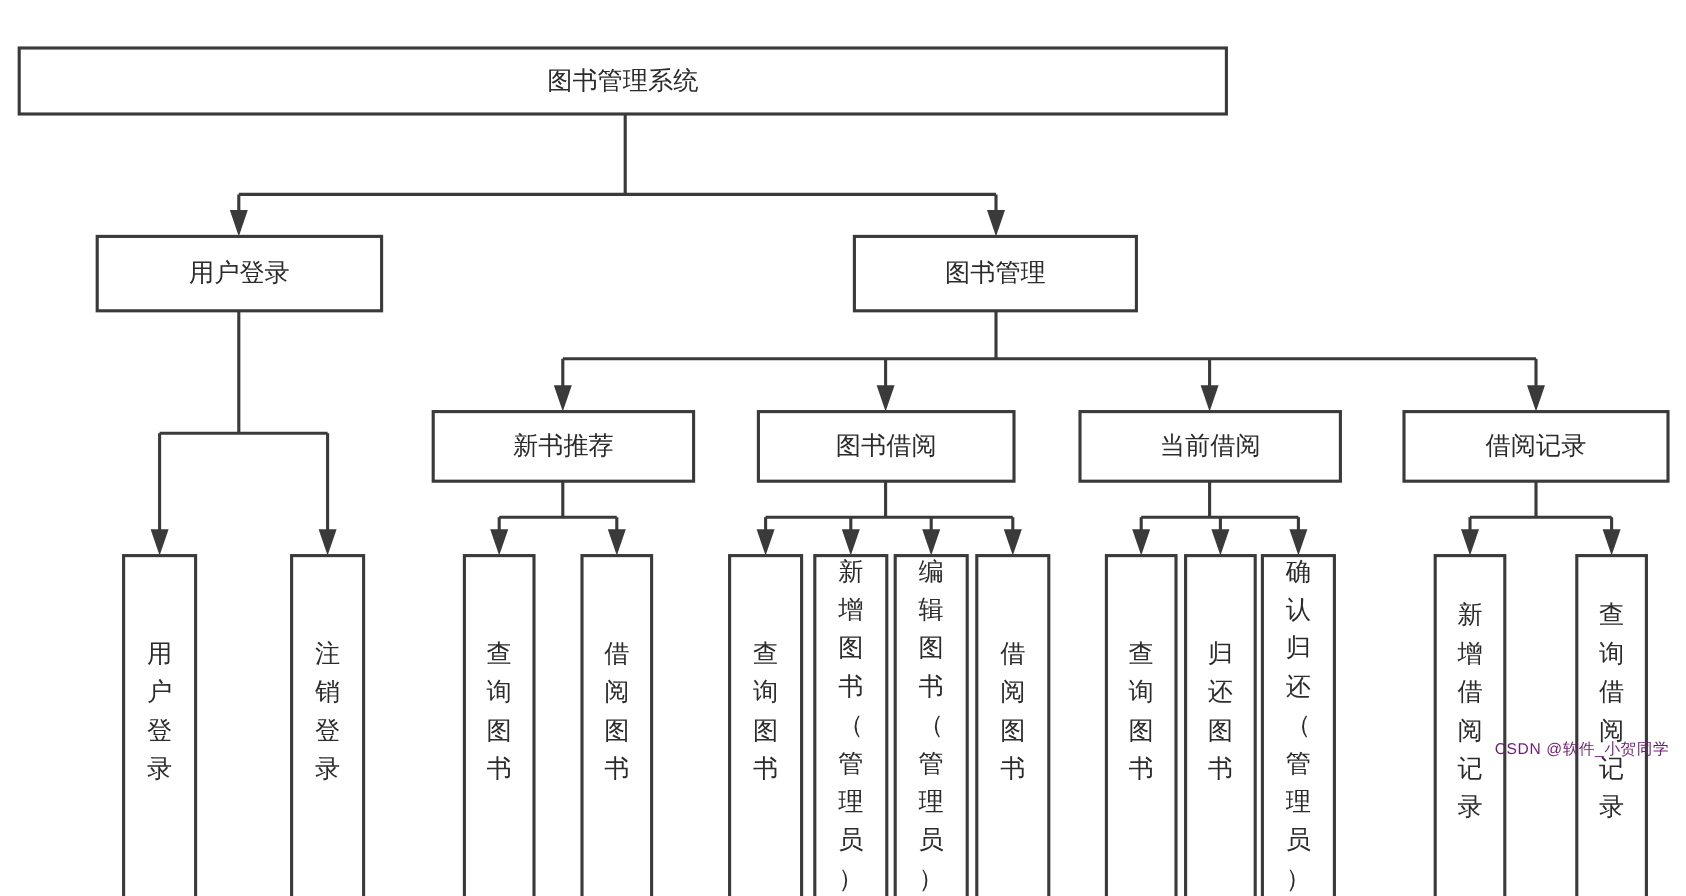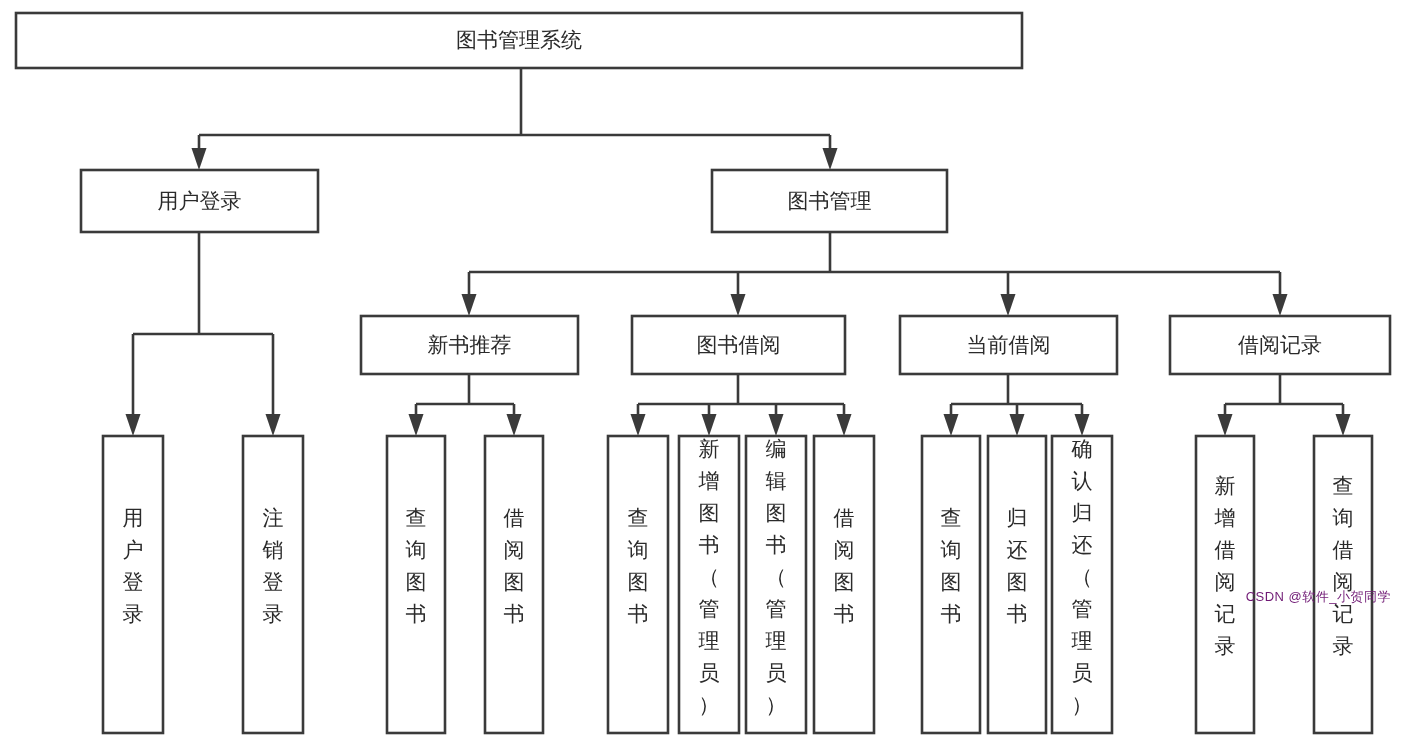--- a/index.html
+++ b/index.html
@@ -12,20 +12,21 @@
     width: 1405px;
     height: 747px;
     font-family: "Liberation Sans", "DejaVu Sans", sans-serif;
     overflow: hidden;
     position: relative;
   }
   #diagram-root {
     position: relative;
     width: 1405px;
     height: 612px;
+    margin-top: 27px;
   }
   svg#tree-svg {
     position: absolute;
     top: 0;
     left: 0;
     width: 1405px;
     height: 747px;
     display: block;
   }
   .node-box {

